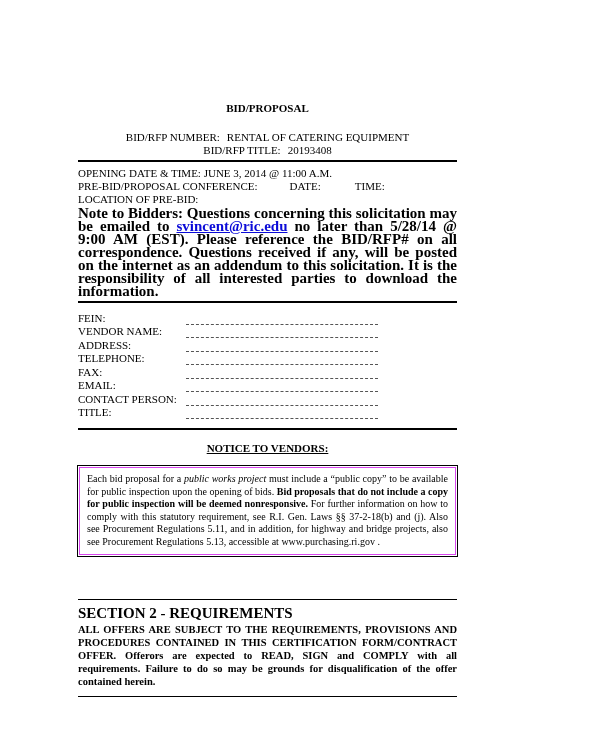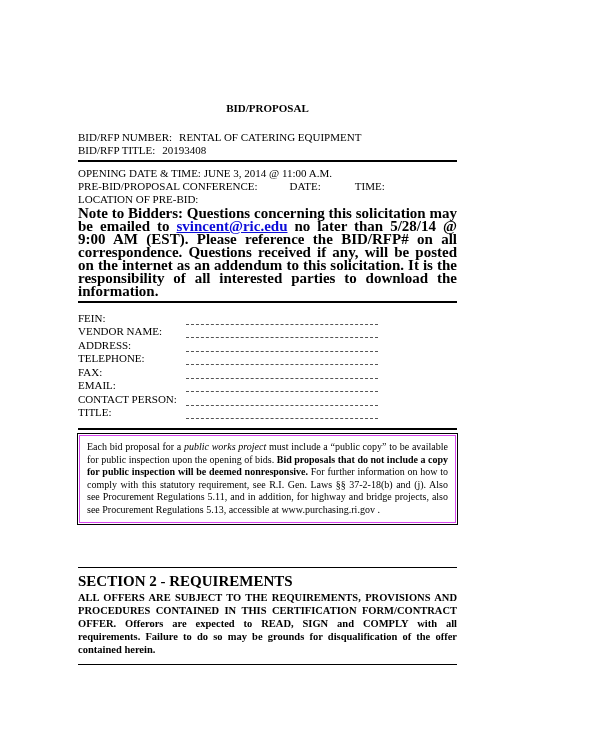--- a/index.html
+++ b/index.html
@@ -13,21 +13,21 @@
     font-size: 11px;
     color: #000000;
     padding: 102px 80px 0 78px;
     overflow: hidden;
   }
   .doc-title {
     text-align: center;
     font-weight: bold;
     margin-bottom: 17px;
   }
-  .id-line { line-height: 13px; }
+  .id-line { line-height: 13px; text-align: center; }
   .id-line .val { margin-left: 7px; }
   .rule {
     border: none;
     border-top: 2px solid #000;
     height: 0;
     margin: 3px 0 5px 0;
   }
   .rule.thin { border-top-width: 1px; }
   .sched-line { line-height: 13px; }
   .conf-row .date-label { margin-left: 32px; }
@@ -141,20 +141,21 @@
         <span class="fill-line"></span>
       </div>
     <div class="form-row">
         <span class="field-label">TITLE:</span>
         <span class="fill-line"></span>
       </div>
   </div>
 
   <hr class="rule">
 
+  <div class="notice-heading">NOTICE TO VENDORS:</div>
 
   <div class="notice-box"><span>Each bid proposal for a </span><i>public works project</i><span> must include a “public copy” to be available for public inspection upon the opening of bids. </span><b>Bid proposals that do not include a copy for public inspection will be deemed nonresponsive.</b><span> For further information on how to comply with this statutory requirement, see R.I. Gen. Laws §§ 37-2-18(b) and (j). Also see Procurement Regulations 5.11, and in addition, for highway and bridge projects, also see Procurement Regulations 5.13, accessible at www.purchasing.ri.gov .</span></div>
 
   <hr class="rule thin sec2-rule">
 
   <div class="sec2-heading">SECTION 2 - REQUIREMENTS</div>
   <p class="sec2-body">ALL OFFERS ARE SUBJECT TO THE REQUIREMENTS, PROVISIONS AND PROCEDURES CONTAINED IN THIS CERTIFICATION FORM/CONTRACT OFFER.  Offerors are expected to READ, SIGN and COMPLY with all requirements. Failure to do so may be grounds for disqualification of the offer contained herein.</p>
 
   <hr class="rule thin end-rule">
 

